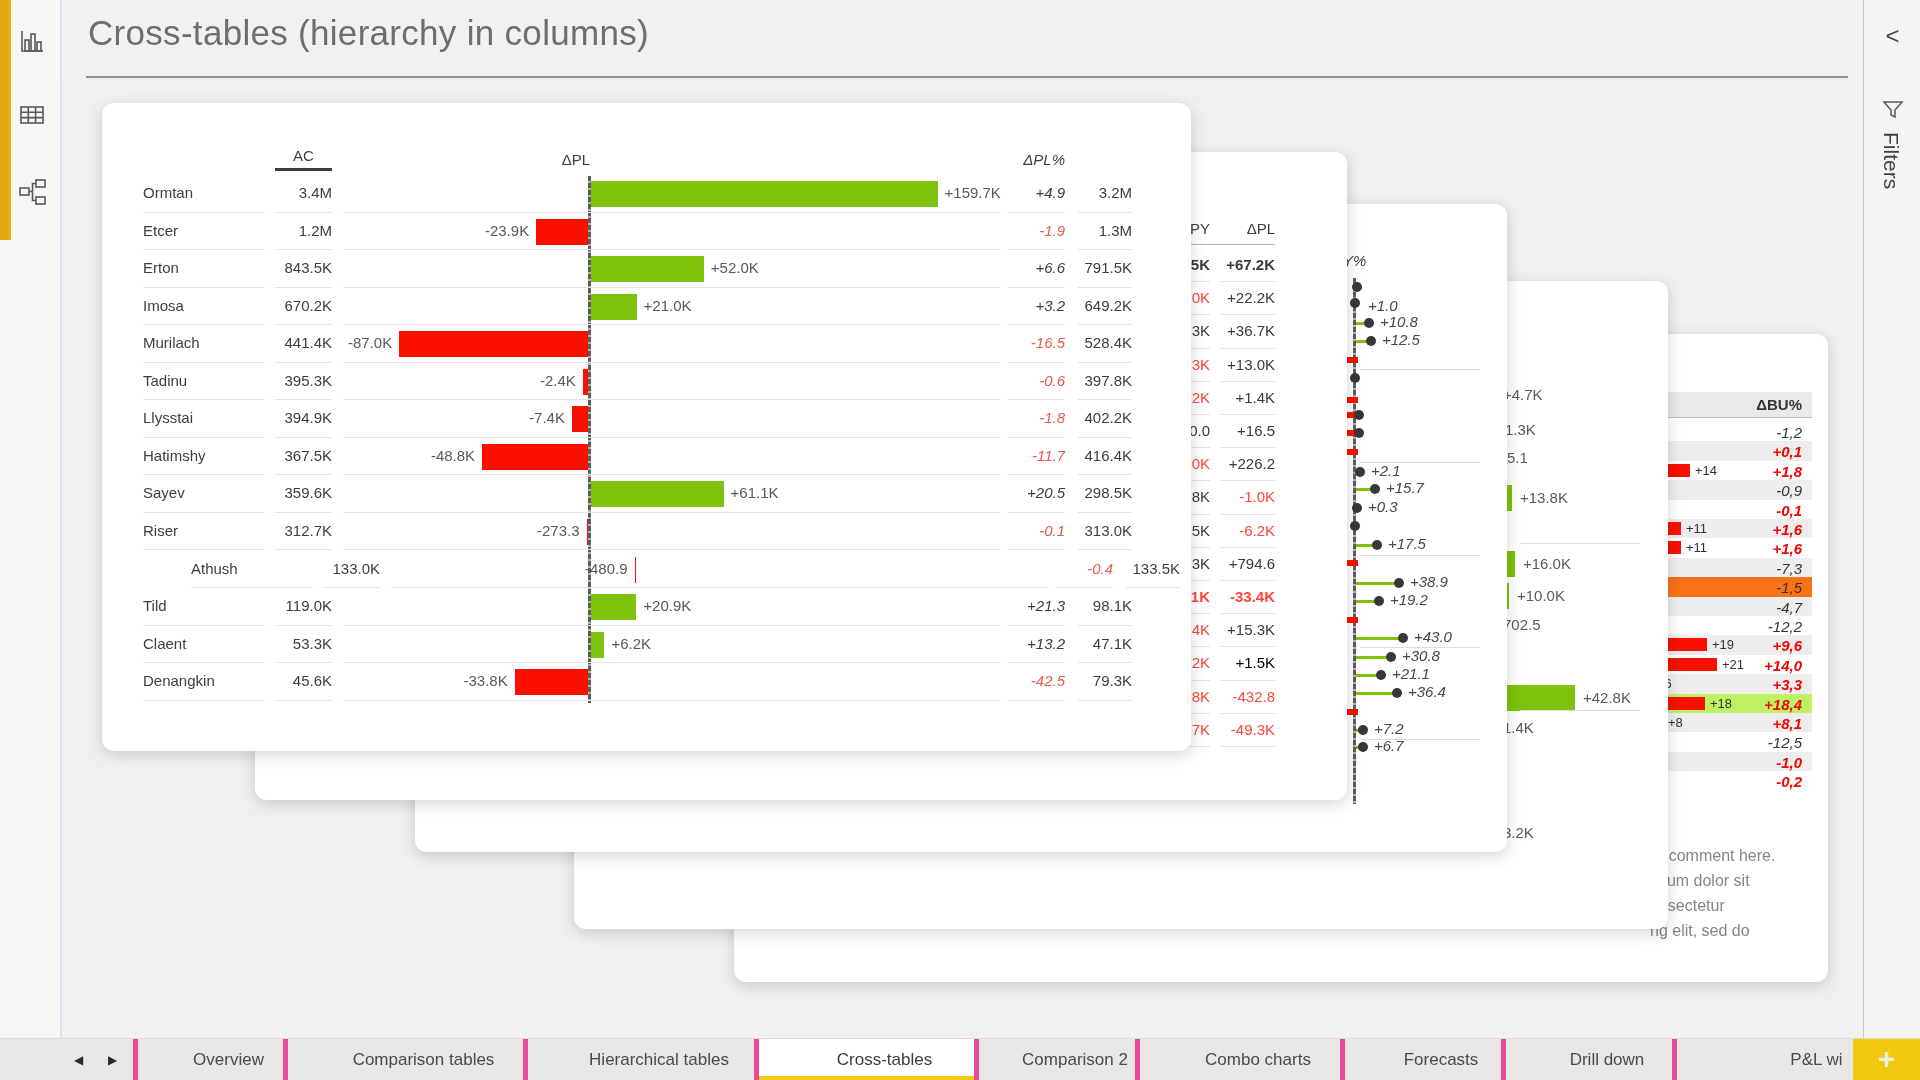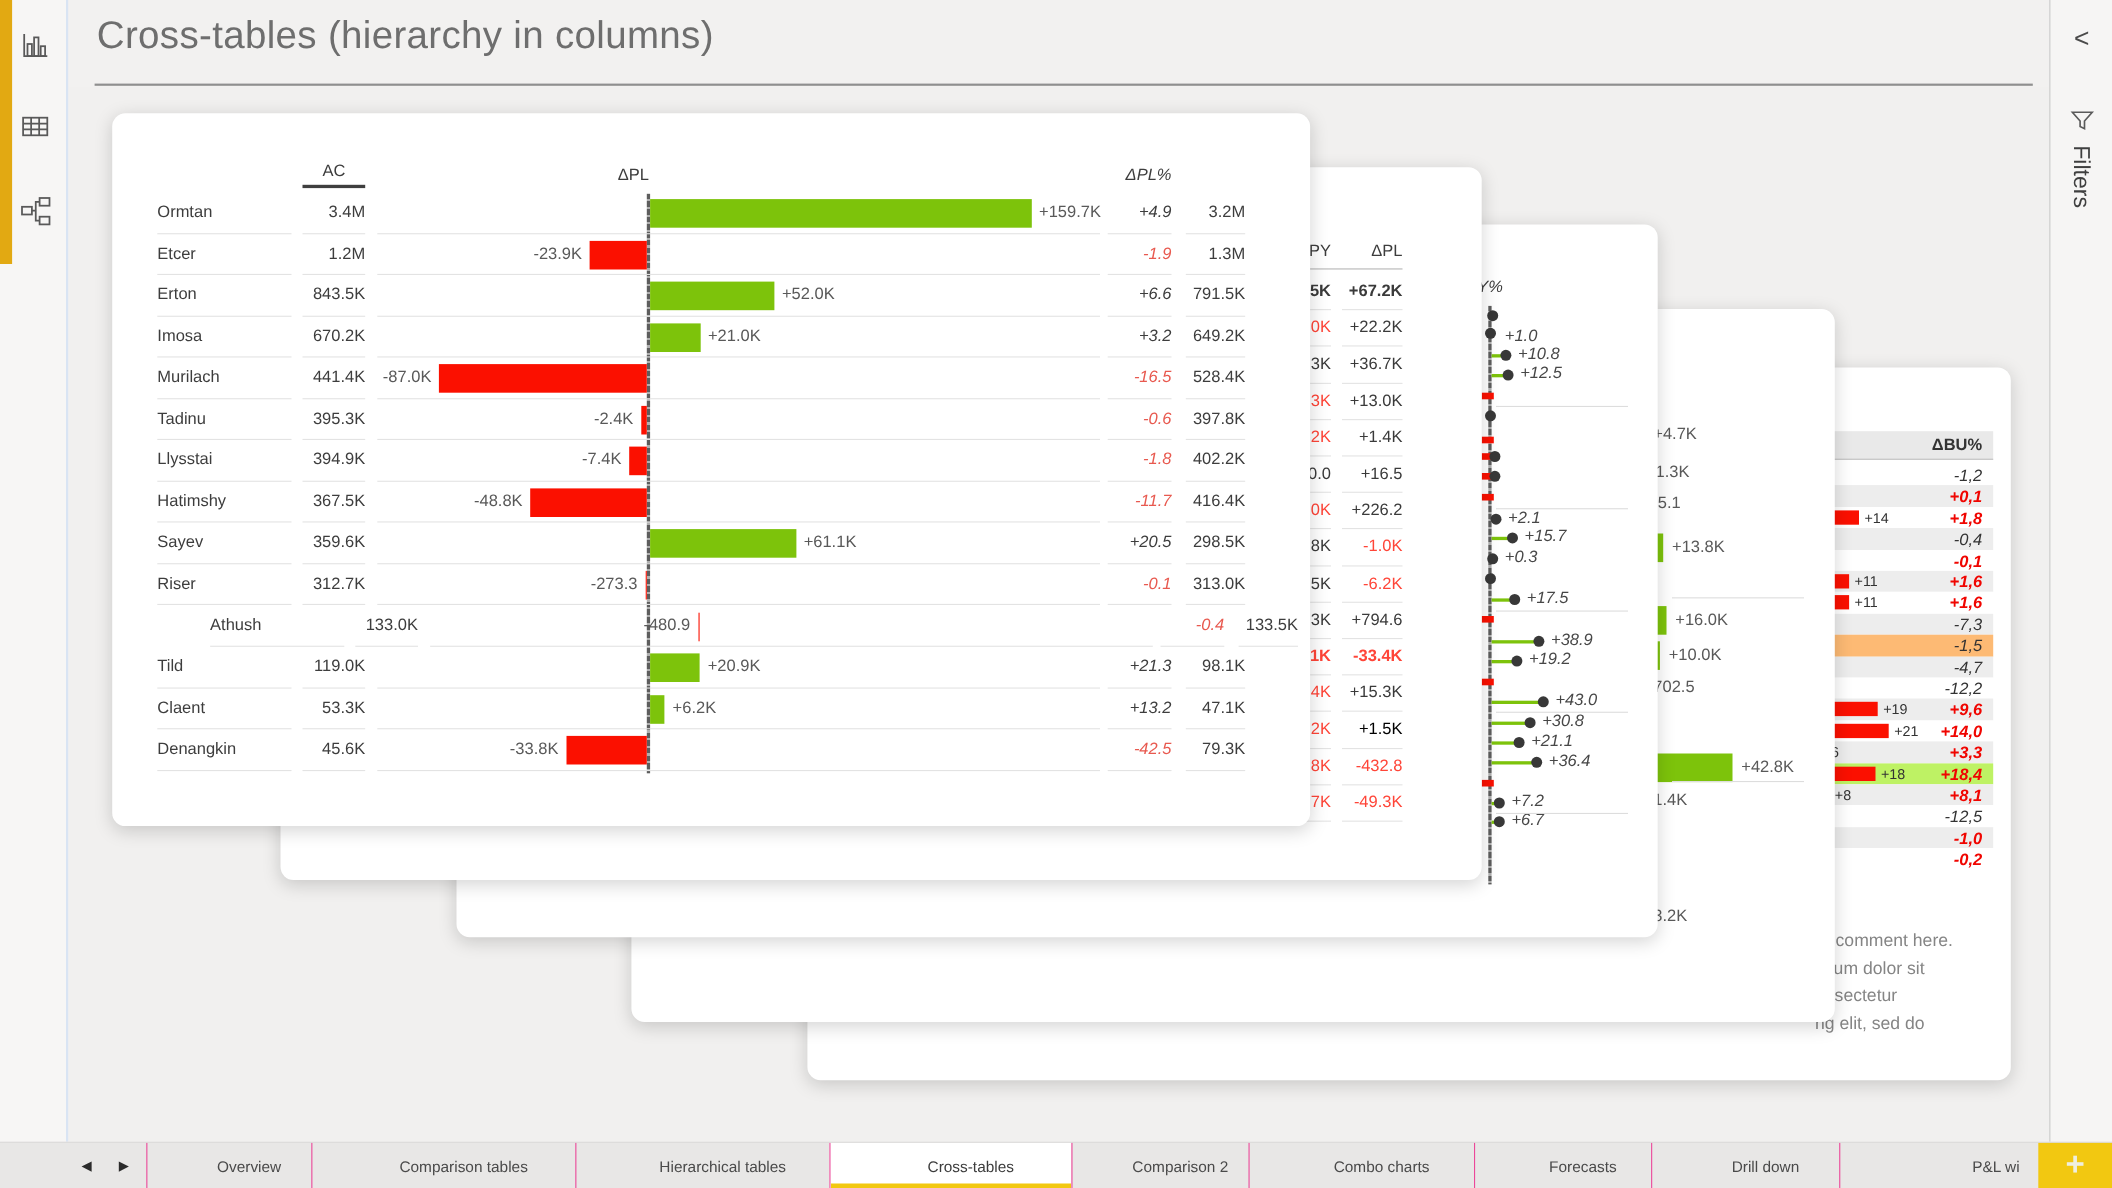--- a/index.html
+++ b/index.html
@@ -74,21 +74,21 @@
 
   
   .rightpanel{position:absolute;left:1863px;top:0;width:57px;height:1038px;background:#f6f5f4;border-left:1px solid #c9c9c9;box-sizing:border-box;}
   .collapse-chevron{position:absolute;left:0;width:57px;top:22px;text-align:center;font-size:24px;color:#4a4a4a;cursor:pointer;}
   .funnel-wrap{position:absolute;left:17px;top:98px;width:24px;height:24px;color:#5a5a5a;}
   .filters-label{position:absolute;left:15px;top:132px;writing-mode:vertical-rl;font-size:21px;color:#3f3f3f;}
 
   
   .tabbar{position:absolute;left:0;top:1038px;width:1920px;height:42px;background:#e8e7e6;border-top:1px solid #dcdbda;box-sizing:border-box;}
   .nav-arrow{position:absolute;top:0;height:42px;line-height:42px;font-size:12px;color:#2b2b2b;cursor:pointer;}
-  .tab{position:absolute;top:0;height:42px;line-height:42px;text-align:center;font-size:14px;color:#4a4a4a;border-left:1px solid #ec4899;box-sizing:border-box;cursor:pointer;white-space:nowrap;overflow:hidden;padding-left:36px;}
+  .tab{position:absolute;top:0;height:42px;line-height:42px;text-align:center;font-size:17px;color:#4a4a4a;border-left:5px solid #ec4899;box-sizing:border-box;cursor:pointer;white-space:nowrap;overflow:hidden;padding-left:36px;}
   .tab.active{background:#fff;box-shadow:inset 0 -5px 0 #f2c811;color:#3c3c3c;}
   .add-page{position:absolute;left:1853px;top:0;width:67px;height:42px;background:#f2c811;text-align:center;line-height:40px;font-size:30px;font-weight:700;color:#efefdf;cursor:pointer;}
 </style>
 </head>
 <body>
 
 <div id="root">
 
   <div class="titlebar">
     <div class="page-title">Cross-tables (hierarchy in columns)</div>
@@ -131,39 +131,39 @@
         </div>
         <div class="c5row" style="top: 107.4px; background: rgb(237, 237, 237);">
           <div class="c5-val" style="color: rgb(240, 5, 0); font-weight: 700;">+0,1</div>
         </div>
         <div class="c5row" style="top: 126.8px; background: rgb(255, 255, 255);">
           <div class="c5-bar" style="width: 56px;"></div>
           <div class="c5-barlabel" style="left: 61px;">+14</div>
           <div class="c5-val" style="color: rgb(240, 5, 0); font-weight: 700;">+1,8</div>
         </div>
         <div class="c5row" style="top: 146.2px; background: rgb(237, 237, 237);">
-          <div class="c5-val" style="color: rgb(51, 51, 51);">-0,4</div>
+          <div class="c5-val" style="color: rgb(51, 51, 51);">-0,9</div>
         </div>
         <div class="c5row" style="top: 165.6px; background: rgb(255, 255, 255);">
           <div class="c5-val" style="color: rgb(240, 5, 0); font-weight: 700;">-0,1</div>
         </div>
         <div class="c5row" style="top: 185px; background: rgb(237, 237, 237);">
           <div class="c5-bar" style="width: 47px;"></div>
           <div class="c5-barlabel" style="left: 52px;">+11</div>
           <div class="c5-val" style="color: rgb(240, 5, 0); font-weight: 700;">+1,6</div>
         </div>
         <div class="c5row" style="top: 204.4px; background: rgb(255, 255, 255);">
           <div class="c5-bar" style="width: 47px;"></div>
           <div class="c5-barlabel" style="left: 52px;">+11</div>
           <div class="c5-val" style="color: rgb(240, 5, 0); font-weight: 700;">+1,6</div>
         </div>
         <div class="c5row" style="top: 223.8px; background: rgb(237, 237, 237);">
           <div class="c5-val" style="color: rgb(51, 51, 51);">-7,3</div>
         </div>
-        <div class="c5row" style="top: 243.2px; background: #fdba74;">
+        <div class="c5row" style="top: 243.2px; background: #f97316;">
           <div class="c5-val" style="color: rgb(51, 51, 51);">-1,5</div>
         </div>
         <div class="c5row" style="top: 262.6px; background: rgb(237, 237, 237);">
           <div class="c5-val" style="color: rgb(51, 51, 51);">-4,7</div>
         </div>
         <div class="c5row" style="top: 282px; background: rgb(255, 255, 255);">
           <div class="c5-val" style="color: rgb(51, 51, 51);">-12,2</div>
         </div>
         <div class="c5row" style="top: 301.4px; background: rgb(237, 237, 237);">
           <div class="c5-bar" style="width: 73px;"></div>

